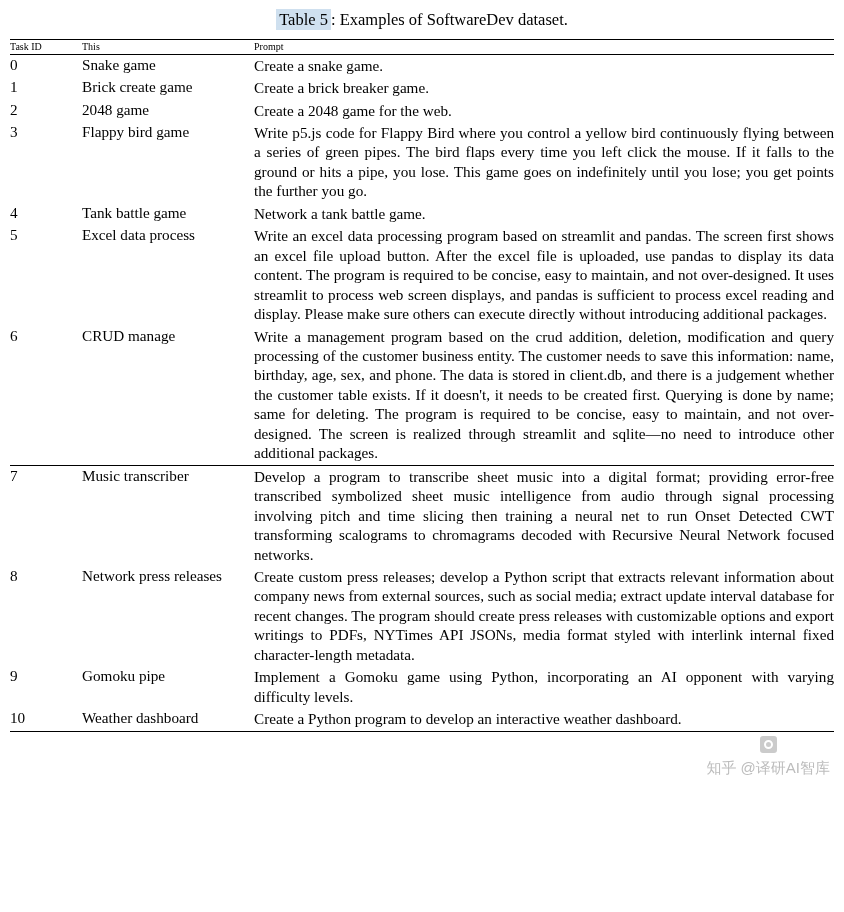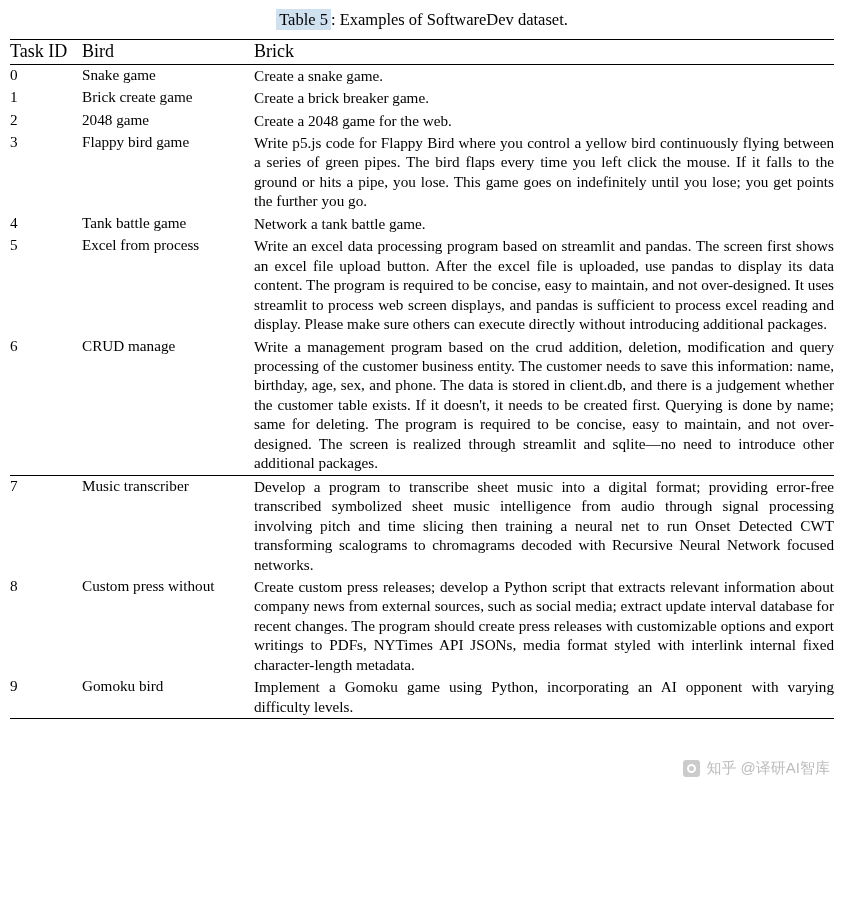--- a/index.html
+++ b/index.html
@@ -45,21 +45,21 @@
   }
   col.c-id { width: 72px; }
   col.c-task { width: 172px; }
   col.c-prompt { width: 580px; }
   .rule-mid td { border-top: 0.8px solid #000; }
   .rule-bottom td { border-top: 1.4px solid #000; }
 
   thead th {
     text-align: left;
     font-weight: normal;
-    font-size: 18px;
+    font-size: 10px;
     padding-top: 3px;
     padding-bottom: 3px;
   }
   .hdr-row th { border-top: 1.4px solid #000; }
   .hdr-under th { border-bottom: 0.8px solid #000; }
 
   td.id { padding-left: 1px; }
   td.task { padding-left: 2px; }
   td.prompt {
     text-align: justify;
@@ -74,20 +74,21 @@
     position: absolute;
     right: 14px;
     bottom: 14px;
     font-family: "Liberation Sans", sans-serif;
     font-size: 15px;
     color: #b9b9b9;
     display: flex;
     align-items: center;
     gap: 6px;
     opacity: 0.95;
+    flex-direction: column;
   }
   .wm-logo {
     display: inline-block;
     width: 17px;
     height: 17px;
     border-radius: 3px;
     background: #c9c9c9;
     position: relative;
   }
   .wm-logo::after {
@@ -113,22 +114,22 @@
 
   <table class="tbl">
     <colgroup>
       <col class="c-id">
       <col class="c-task">
       <col class="c-prompt">
     </colgroup>
     <thead>
       <tr class="hdr-row hdr-under">
         <th>Task ID</th>
-        <th>Bird</th>
-        <th>Brick</th>
+        <th>This</th>
+        <th>Prompt</th>
       </tr>
     </thead>
     <tbody>
       <tr>
         <td class="id">0</td>
         <td class="task">Snake game</td>
         <td class="prompt">Create a snake game.</td>
       </tr>
       <tr>
         <td class="id">1</td>
@@ -145,42 +146,47 @@
         <td class="task">Flappy bird game</td>
         <td class="prompt">Write p5.js code for Flappy Bird where you control a yellow bird continuously flying between a series of green pipes. The bird flaps every time you left click the mouse. If it falls to the ground or hits a pipe, you lose. This game goes on indefinitely until you lose; you get points the further you go.</td>
       </tr>
       <tr>
         <td class="id">4</td>
         <td class="task">Tank battle game</td>
         <td class="prompt">Network a tank battle game.</td>
       </tr>
       <tr>
         <td class="id">5</td>
-        <td class="task">Excel from process</td>
+        <td class="task">Excel data process</td>
         <td class="prompt">Write an excel data processing program based on streamlit and pandas. The screen first shows an excel file upload button. After the excel file is uploaded, use pandas to display its data content. The program is required to be concise, easy to maintain, and not over-designed. It uses streamlit to process web screen displays, and pandas is sufficient to process excel reading and display. Please make sure others can execute directly without introducing additional packages.</td>
       </tr>
       <tr>
         <td class="id">6</td>
         <td class="task">CRUD manage</td>
         <td class="prompt">Write a management program based on the crud addition, deletion, modification and query processing of the customer business entity. The customer needs to save this information: name, birthday, age, sex, and phone. The data is stored in client.db, and there is a judgement whether the customer table exists. If it doesn't, it needs to be created first. Querying is done by name; same for deleting. The program is required to be concise, easy to maintain, and not over-designed. The screen is realized through streamlit and sqlite—no need to introduce other additional packages.</td>
       </tr>
       <tr class="rule-mid">
         <td class="id">7</td>
         <td class="task">Music transcriber</td>
         <td class="prompt">Develop a program to transcribe sheet music into a digital format; providing error-free transcribed symbolized sheet music intelligence from audio through signal processing involving pitch and time slicing then training a neural net to run Onset Detected CWT transforming scalograms to chromagrams decoded with Recursive Neural Network focused networks.</td>
       </tr>
       <tr>
         <td class="id">8</td>
-        <td class="task">Custom press without</td>
+        <td class="task">Network press releases</td>
         <td class="prompt">Create custom press releases; develop a Python script that extracts relevant information about company news from external sources, such as social media; extract update interval database for recent changes. The program should create press releases with customizable options and export writings to PDFs, NYTimes API JSONs, media format styled with interlink internal fixed character-length metadata.</td>
       </tr>
       <tr>
         <td class="id">9</td>
-        <td class="task">Gomoku bird</td>
+        <td class="task">Gomoku pipe</td>
         <td class="prompt">Implement a Gomoku game using Python, incorporating an AI opponent with varying difficulty levels.</td>
+      </tr>
+      <tr>
+        <td class="id">10</td>
+        <td class="task">Weather dashboard</td>
+        <td class="prompt">Create a Python program to develop an interactive weather dashboard.</td>
       </tr>
       <tr class="rule-bottom">
         <td colspan="3" style="height:2px;padding:0;"></td>
       </tr>
     </tbody>
   </table>
 
   <div class="watermark">
     <span class="wm-logo"></span>
     <span>知乎 @译研AI智库</span>

